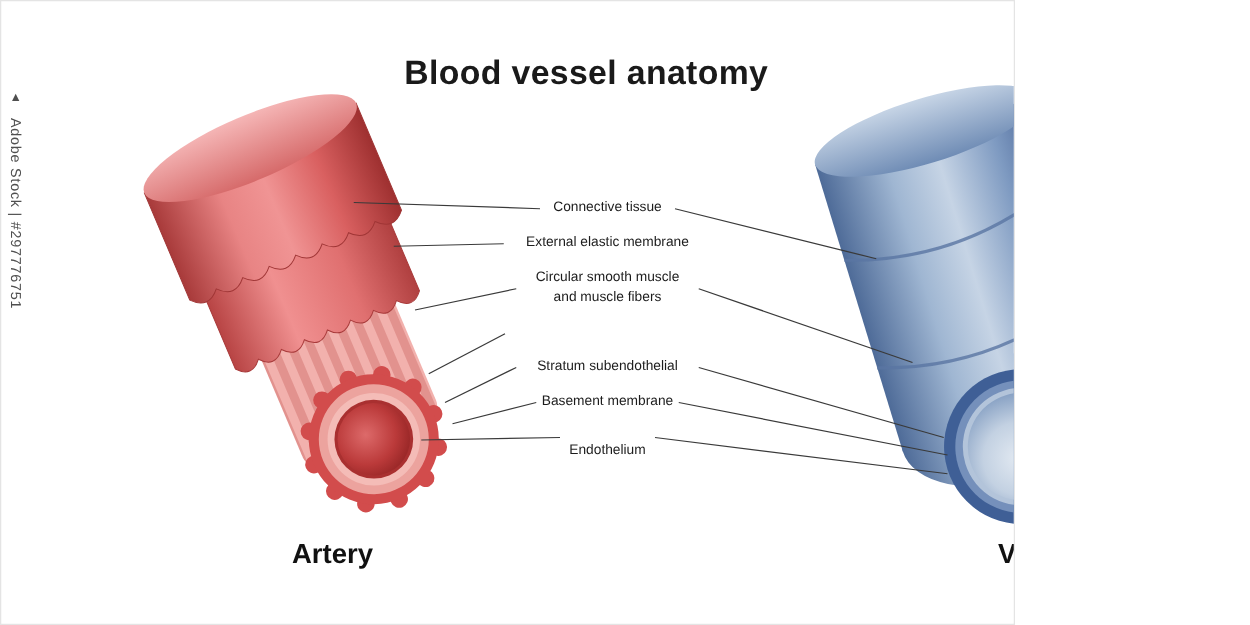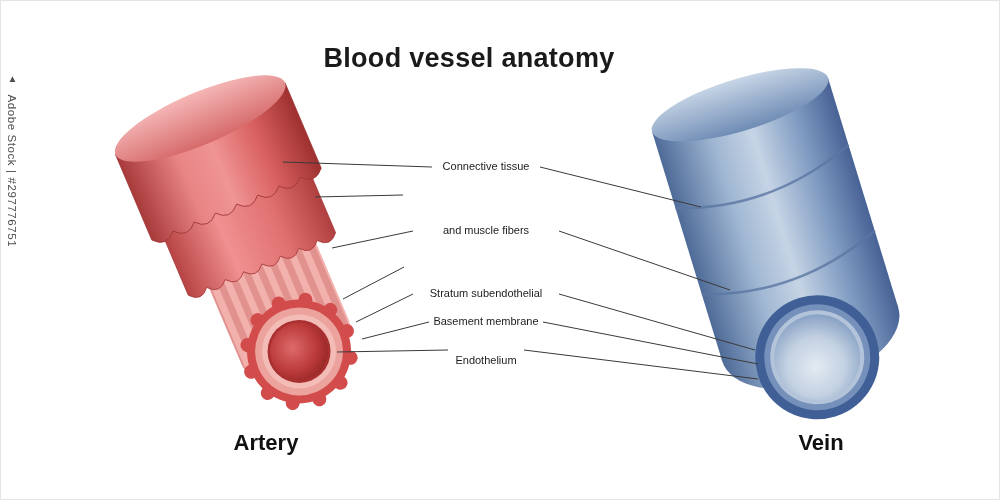--- a/index.html
+++ b/index.html
@@ -1,17 +1,17 @@
 <!DOCTYPE html>
 <html><head>
 <meta charset="utf-8">
 <style>
   html,body{margin:0;padding:0;background:#fff;}
   .stage{
-    position:relative;width:1000px;height:500px;background:#ffffff;
+    position:relative;width:812px;height:500px;background:#ffffff;
     border:1px solid #e4e4e4;box-sizing:border-box;overflow:hidden;
     font-family:"Liberation Sans",sans-serif;
   }
   .stage svg{position:absolute;left:0;top:0;}
   .title{
     position:absolute;left:468px;top:42px;transform:translateX(-50%);
     font-size:27px;font-weight:bold;color:#1a1a1a;white-space:nowrap;letter-spacing:.3px;
   }
   .ann{
     position:absolute;left:485px;transform:translate(-50%,-50%);
@@ -142,21 +142,23 @@
       <line x1="558" y1="230" x2="729" y2="289"></line>
       <line x1="558" y1="293" x2="754" y2="349"></line>
       <line x1="542" y1="321" x2="757" y2="363"></line>
       <line x1="523" y1="349" x2="757" y2="378"></line>
     </g>
   </svg>
 
   <div class="title">Blood vessel anatomy</div>
 
   <div class="ann" style="top:166px">Connective tissue</div>
+  <div class="ann" style="top:194px">External elastic membrane</div>
   <div class="ann" style="top:230px">
+    <div>Circular smooth muscle</div>
     <div>and muscle fibers</div>
   </div>
   <div class="ann" style="top:321px">Basement membrane</div>
   <div class="ann" style="top:293px">Stratum subendothelial</div>
   <div class="ann" style="top:360px">Endothelium</div>
 
   <div class="caption" style="left:265px;top:442px">Artery</div>
   <div class="caption" style="left:820px;top:442px">Vein</div>
 
   <div class="watermark">

